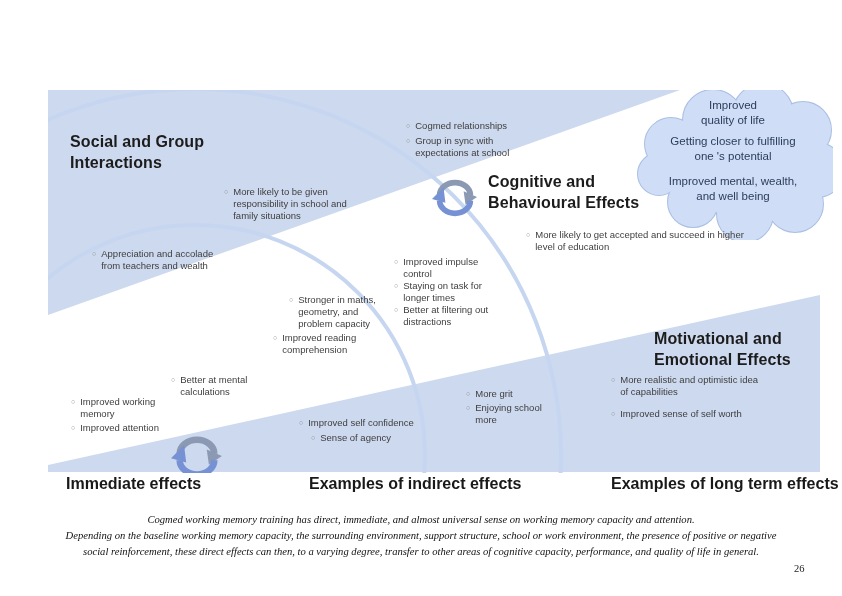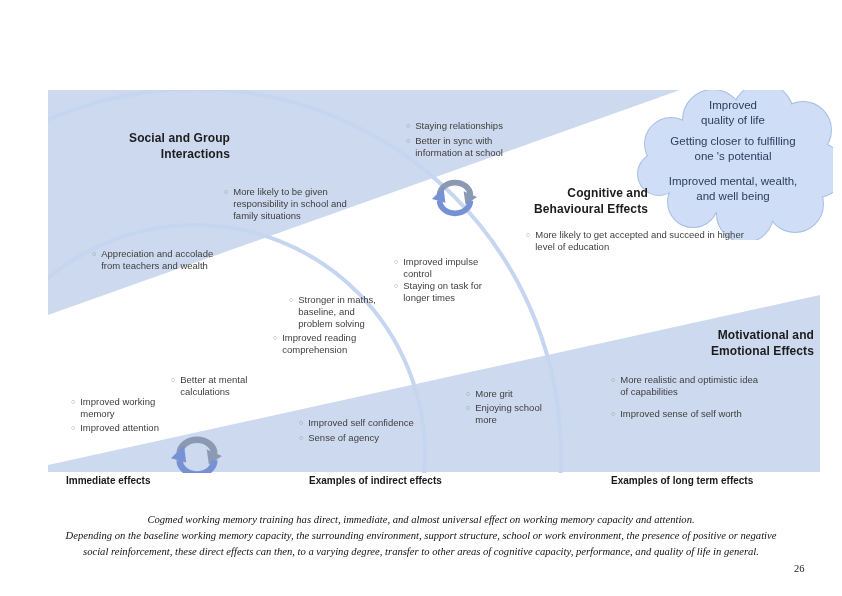--- a/index.html
+++ b/index.html
@@ -14,31 +14,31 @@
 
   .arc { position:absolute; border:4px solid #c6d6f0; border-radius:50%; z-index:2; background:transparent; }
   .arc-outer { left:-221px; top:-3px;  width:736px; height:736px; }
   .arc-inner { left:-85px;  top:133px; width:464px; height:464px; }
 
   .cloud-svg  { position:absolute; left:585px; top:0; width:200px; height:150px; z-index:3; }
   .cloud-text { position:absolute; left:585px; top:0; width:200px; height:150px; z-index:4; }
   .cloud-item { position:absolute; left:0; width:100%; text-align:center; font-size:11.5px; font-weight:500;
                 color:#2c3c5c; white-space:pre-line; line-height:1.32; }
 
-  .heading { position:absolute; z-index:5; font-weight:700; font-size:12px; color:#1c1c1c; text-align:right;
+  .heading { position:absolute; z-index:5; font-weight:700; font-size:16px; color:#1c1c1c; text-align:left;
              white-space:pre-line; line-height:1.32; letter-spacing:.1px; }
 
   .bullet { position:absolute; z-index:5; display:flex; gap:5px; align-items:flex-start;
             font-size:9.5px; color:#3e3e3e; line-height:1.26; }
   .bm { flex:0 0 auto; font-size:7px; line-height:12px; color:#8f8f8f; }
   .bt { flex:1 1 auto; }
 
   .cycle { position:absolute; z-index:6; }
 
-  .axis-label { position:absolute; font-weight:700; font-size:10px; color:#191919; }
+  .axis-label { position:absolute; font-weight:700; font-size:16px; color:#191919; }
 
   .caption { position:absolute; left:60px; top:487px; width:722px; text-align:center;
              font-family:"Liberation Serif",serif; font-style:italic; font-size:10.6px; color:#101010; line-height:16px; }
 
   .page-number { position:absolute; left:794px; top:538px; font-family:"Liberation Serif",serif;
                  font-size:10.5px; color:#222222; }
 </style>
 </head>
 <body>
 
@@ -83,66 +83,70 @@
       <div class="cloud-item" style="top:8px">Improved
 quality of life</div>
       <div class="cloud-item" style="top:44px">Getting closer to fulfilling
 one 's potential</div>
       <div class="cloud-item" style="top:84px">Improved mental, wealth,
 and well being</div>
     </div>
 
     <div class="heading" style="left:22px;top:41px;width:160px">Social and Group
 Interactions</div>
-    <div class="heading" style="left:440px;top:96px;width:160px">Cognitive and
+    <div class="heading" style="left:440px;top:81px;width:160px">Cognitive and
 Behavioural Effects</div>
     <div class="heading" style="left:606px;top:238px;width:160px">Motivational and
 Emotional Effects</div>
 
     <svg class="cycle" style="left:382px;top:84px;width:50px;height:46px" viewBox="0 0 52 48">
       <path d="M 10 22 A 16 13 0 0 1 42 22" fill="none" stroke="#8b99b3" stroke-width="6"></path>
       <polygon points="35,18 49,24 37,32" fill="#8b99b3"></polygon>
       <path d="M 42 28 A 16 13 0 0 1 10 28" fill="none" stroke="#7691d4" stroke-width="6"></path>
       <polygon points="16,30 2,26 14,14" fill="#7691d4"></polygon>
     </svg>
 
     <svg class="cycle" style="left:120px;top:340px;width:58px;height:52px" viewBox="0 0 52 48">
       <path d="M 10 22 A 16 13 0 0 1 42 22" fill="none" stroke="#8b99b3" stroke-width="6"></path>
       <polygon points="35,18 49,24 37,32" fill="#8b99b3"></polygon>
       <path d="M 42 28 A 16 13 0 0 1 10 28" fill="none" stroke="#7691d4" stroke-width="6"></path>
       <polygon points="16,30 2,26 14,14" fill="#7691d4"></polygon>
     </svg>
 
     <div class="bullet" style="left:358px;top:30px;width:150px">
       <span class="bm">○</span>
-      <span class="bt">Staying relationships</span>
+      <span class="bt">Cogmed relationships</span>
     </div>
     <div class="bullet" style="left:358px;top:45px;width:116px">
       <span class="bm">○</span>
-      <span class="bt">Better in sync with information at school</span>
+      <span class="bt">Group in sync with expectations at school</span>
     </div>
     <div class="bullet" style="left:176px;top:96px;width:150px">
       <span class="bm">○</span>
       <span class="bt">More likely to be given responsibility in school and family situations</span>
     </div>
     <div class="bullet" style="left:44px;top:158px;width:140px">
       <span class="bm">○</span>
       <span class="bt">Appreciation and accolade from teachers and wealth</span>
     </div>
     <div class="bullet" style="left:346px;top:166px;width:96px">
       <span class="bm">○</span>
       <span class="bt">Improved impulse control</span>
     </div>
     <div class="bullet" style="left:346px;top:190px;width:104px">
       <span class="bm">○</span>
       <span class="bt">Staying on task for longer times</span>
     </div>
+    <div class="bullet" style="left:346px;top:214px;width:114px">
+      <span class="bm">○</span>
+      <span class="bt">Better at filtering out distractions</span>
+    </div>
     <div class="bullet" style="left:241px;top:204px;width:102px">
       <span class="bm">○</span>
-      <span class="bt">Stronger in maths, baseline, and problem solving</span>
+      <span class="bt">Stronger in maths, geometry, and problem capacity</span>
     </div>
     <div class="bullet" style="left:225px;top:242px;width:98px">
       <span class="bm">○</span>
       <span class="bt">Improved reading comprehension</span>
     </div>
     <div class="bullet" style="left:123px;top:284px;width:94px">
       <span class="bm">○</span>
       <span class="bt">Better at mental calculations</span>
     </div>
     <div class="bullet" style="left:23px;top:306px;width:86px">
@@ -150,21 +154,21 @@
       <span class="bt">Improved working memory</span>
     </div>
     <div class="bullet" style="left:23px;top:332px;width:106px">
       <span class="bm">○</span>
       <span class="bt">Improved attention</span>
     </div>
     <div class="bullet" style="left:251px;top:327px;width:134px">
       <span class="bm">○</span>
       <span class="bt">Improved self confidence</span>
     </div>
-    <div class="bullet" style="left:251px;top:342px;width:104px">
+    <div class="bullet" style="left:263px;top:342px;width:104px">
       <span class="bm">○</span>
       <span class="bt">Sense of agency</span>
     </div>
     <div class="bullet" style="left:418px;top:298px;width:74px">
       <span class="bm">○</span>
       <span class="bt">More grit</span>
     </div>
     <div class="bullet" style="left:418px;top:312px;width:90px">
       <span class="bm">○</span>
       <span class="bt">Enjoying school more</span>
@@ -182,20 +186,20 @@
       <span class="bt">More likely to get accepted and succeed in higher level of education</span>
     </div>
 
   </div>
 
   <div class="axis-label" style="left:66px;top:450px">Immediate effects</div>
   <div class="axis-label" style="left:309px;top:450px">Examples of indirect effects</div>
   <div class="axis-label" style="left:611px;top:450px">Examples of long term effects</div>
 
   <div class="caption">
-    <div>Cogmed working memory training has direct, immediate, and almost universal effect on working memory capacity and attention.</div>
+    <div>Cogmed working memory training has direct, immediate, and almost universal sense on working memory capacity and attention.</div>
     <div>Depending on the baseline working memory capacity, the surrounding environment, support structure, school or work environment, the presence of positive or negative</div>
     <div>social reinforcement, these direct effects can then, to a varying degree, transfer to other areas of cognitive capacity, performance, and quality of life in general.</div>
   </div>
 
   <div class="page-number">26</div>
 
 </div>
 
 </body></html>

